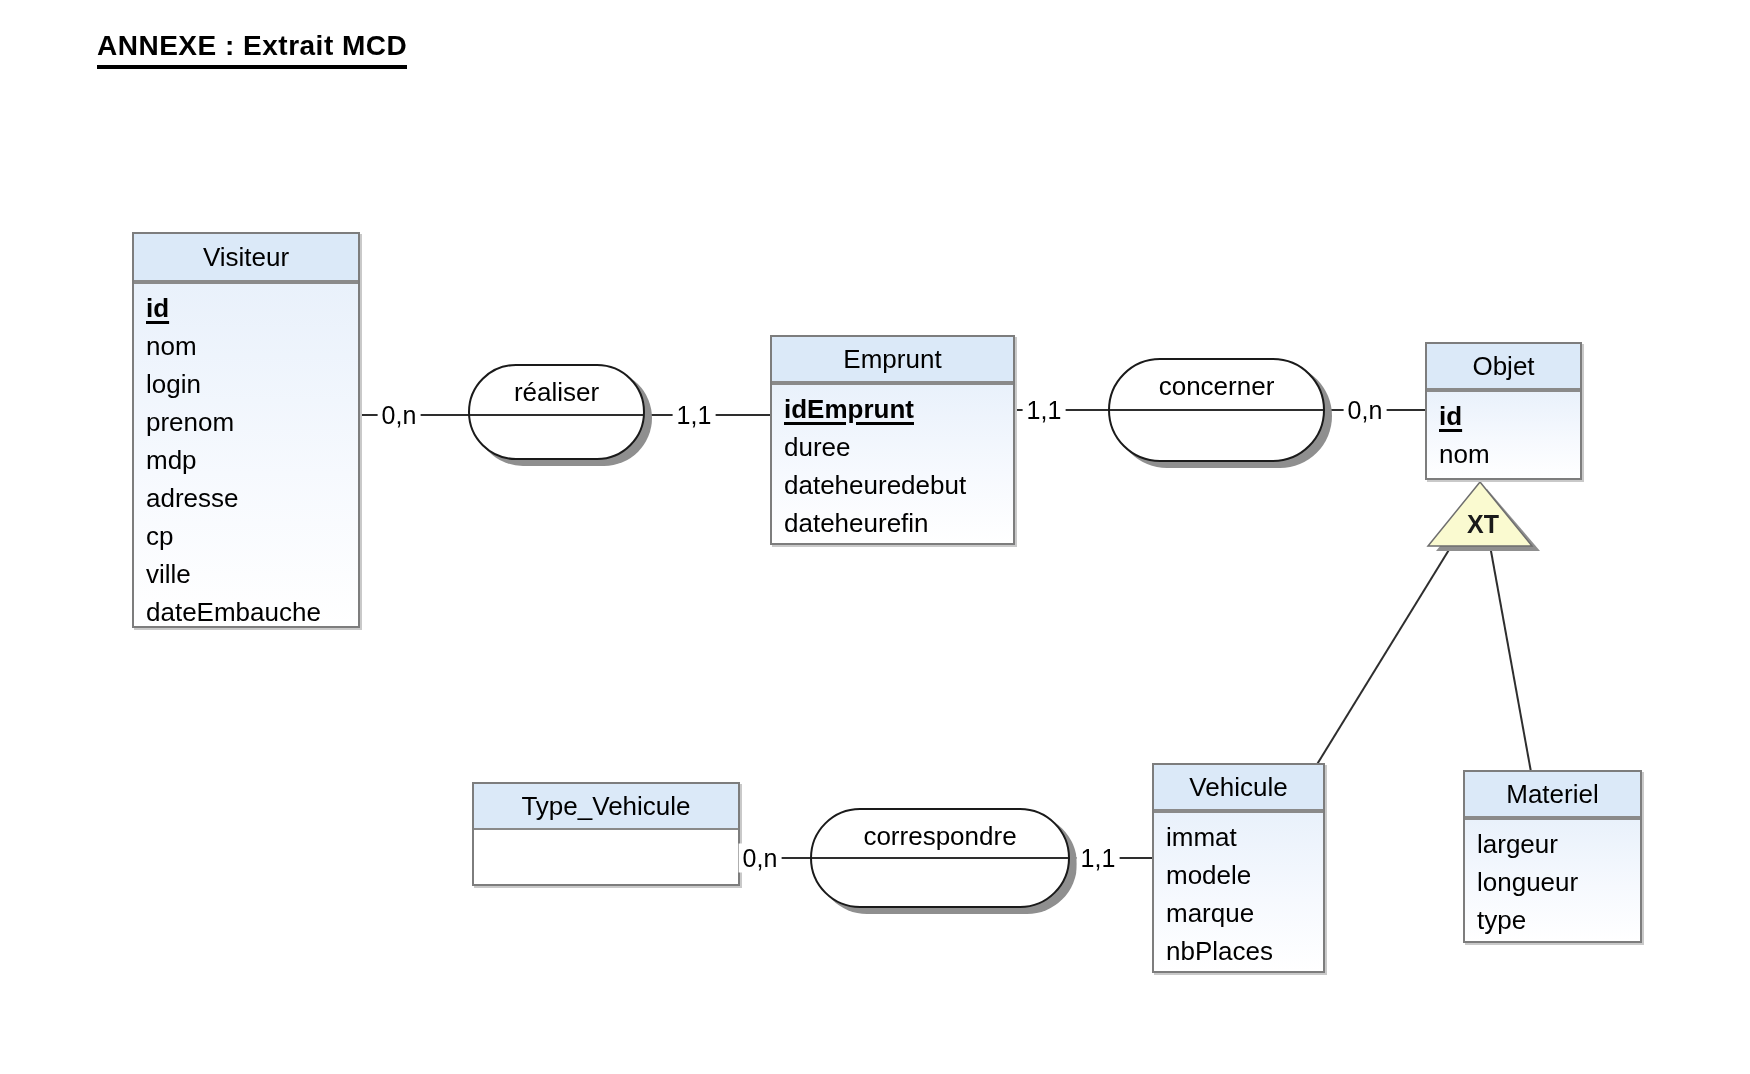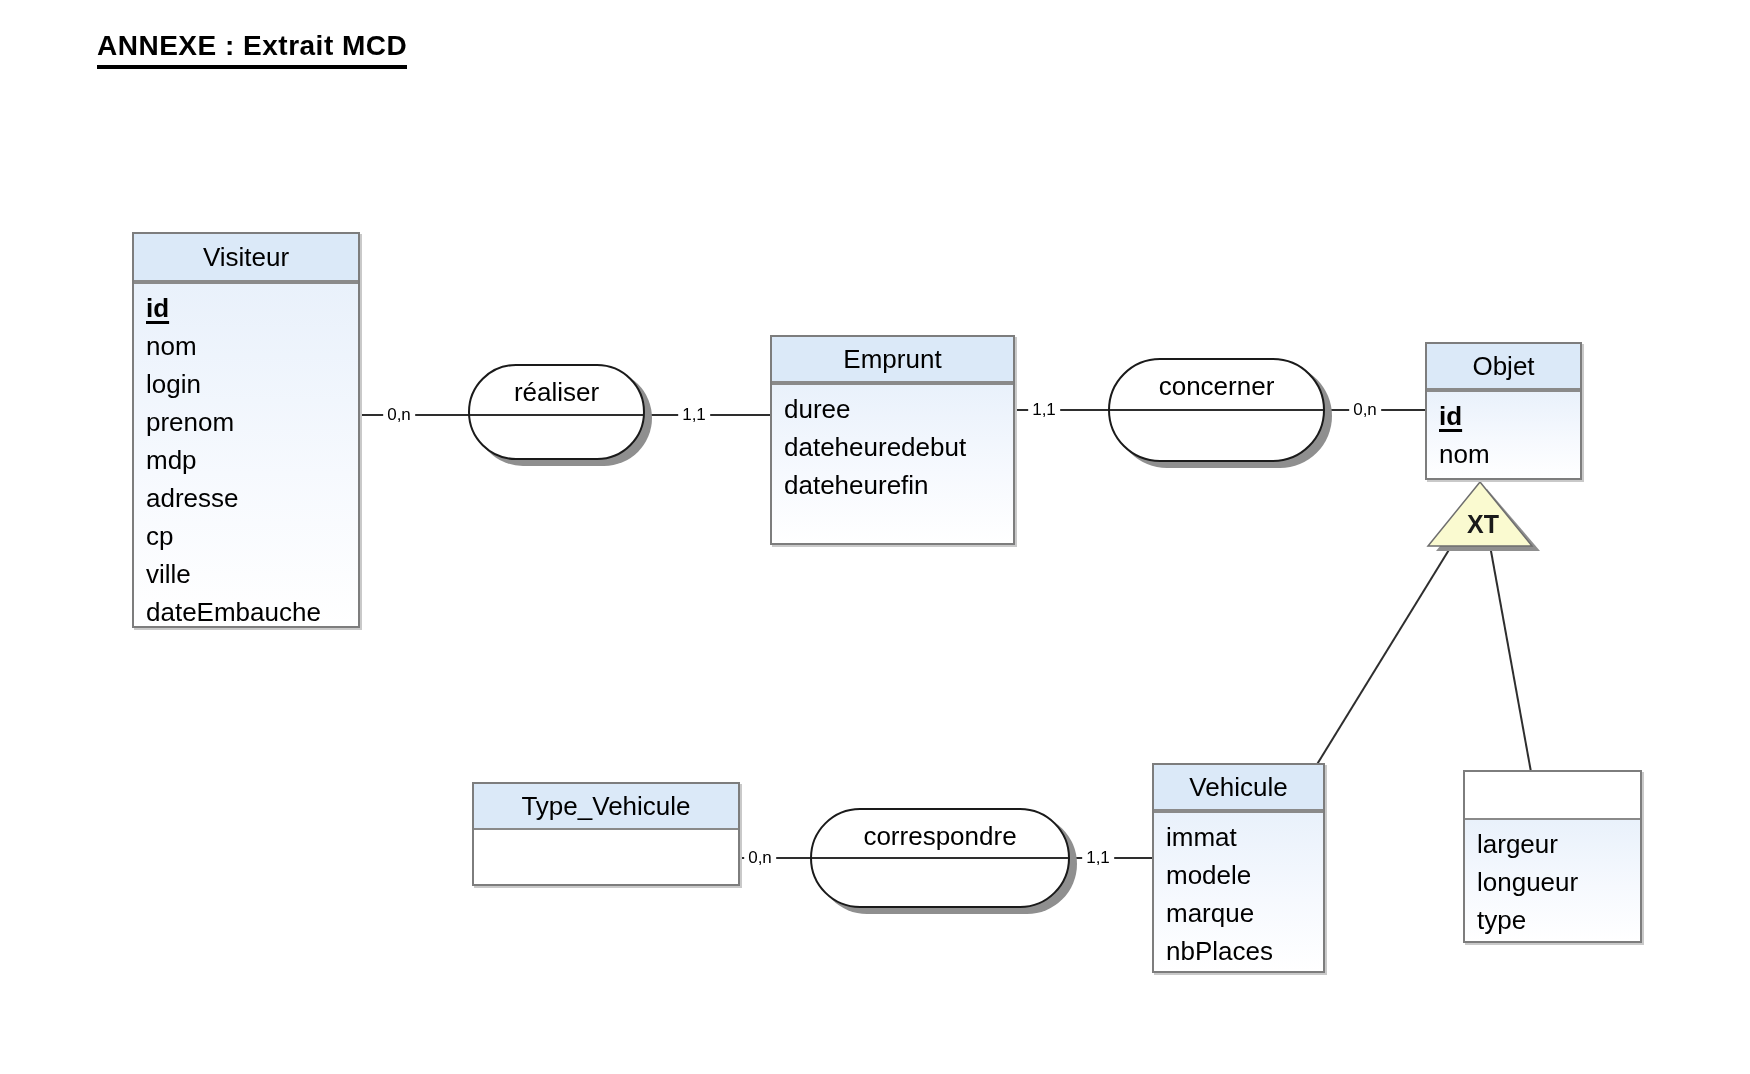--- a/index.html
+++ b/index.html
@@ -41,21 +41,21 @@
   .ent-visiteur .ent-header{height:46px;line-height:46px;}
   .ent-visiteur .ent-body{top:46px;}
   .ent-emprunt{left:770px;top:335px;width:245px;height:210px;}
   .ent-objet{left:1425px;top:342px;width:157px;height:138px;}
   .ent-typevehicule{left:472px;top:782px;width:268px;height:104px;}
   .ent-vehicule{left:1152px;top:763px;width:173px;height:210px;}
   .ent-materiel{left:1463px;top:770px;width:179px;height:173px;}
 
   
   .card{position:absolute;z-index:4;transform:translate(-50%,-50%);
-        background:#ffffff;padding:0 4px;font-size:17px;color:#000;}
+        background:#ffffff;padding:0 4px;font-size:25px;color:#000;}
   .xt-label{position:absolute;z-index:4;transform:translate(-50%,-50%);
             font-size:25px;font-weight:bold;color:#1a1a1a;}
 </style>
 </head>
 <body>
 
 <div class="page-title">ANNEXE : Extrait MCD</div>
 
 <svg class="wires" width="1750" height="1074" viewBox="0 0 1750 1074">
   <line x1="360" y1="415" x2="770" y2="415"></line>
@@ -92,20 +92,21 @@
       <div class="attr">ville</div>
       <div class="attr">dateEmbauche</div>
     </div>
 </div>
 
 <div class="entity ent-emprunt">
   <div class="ent-header">
     <span>Emprunt</span>
   </div>
   <div class="ent-body">
+      <div class="attr pk">idEmprunt</div>
       <div class="attr">duree</div>
       <div class="attr">dateheuredebut</div>
       <div class="attr">dateheurefin</div>
     </div>
 </div>
 
 <div class="entity ent-objet">
   <div class="ent-header">
     <span>Objet</span>
   </div>
@@ -127,20 +128,23 @@
   </div>
   <div class="ent-body">
       <div class="attr">immat</div>
       <div class="attr">modele</div>
       <div class="attr">marque</div>
       <div class="attr">nbPlaces</div>
     </div>
 </div>
 
 <div class="entity ent-materiel">
+  <div class="ent-header">
+    <span>Materiel</span>
+  </div>
   <div class="ent-body">
       <div class="attr">largeur</div>
       <div class="attr">longueur</div>
       <div class="attr">type</div>
     </div>
 </div>
 
 <span class="card" style="left:399px;top:415px">0,n</span>
 <span class="card" style="left:694px;top:415px">1,1</span>
 <span class="card" style="left:1044px;top:410px">1,1</span>

